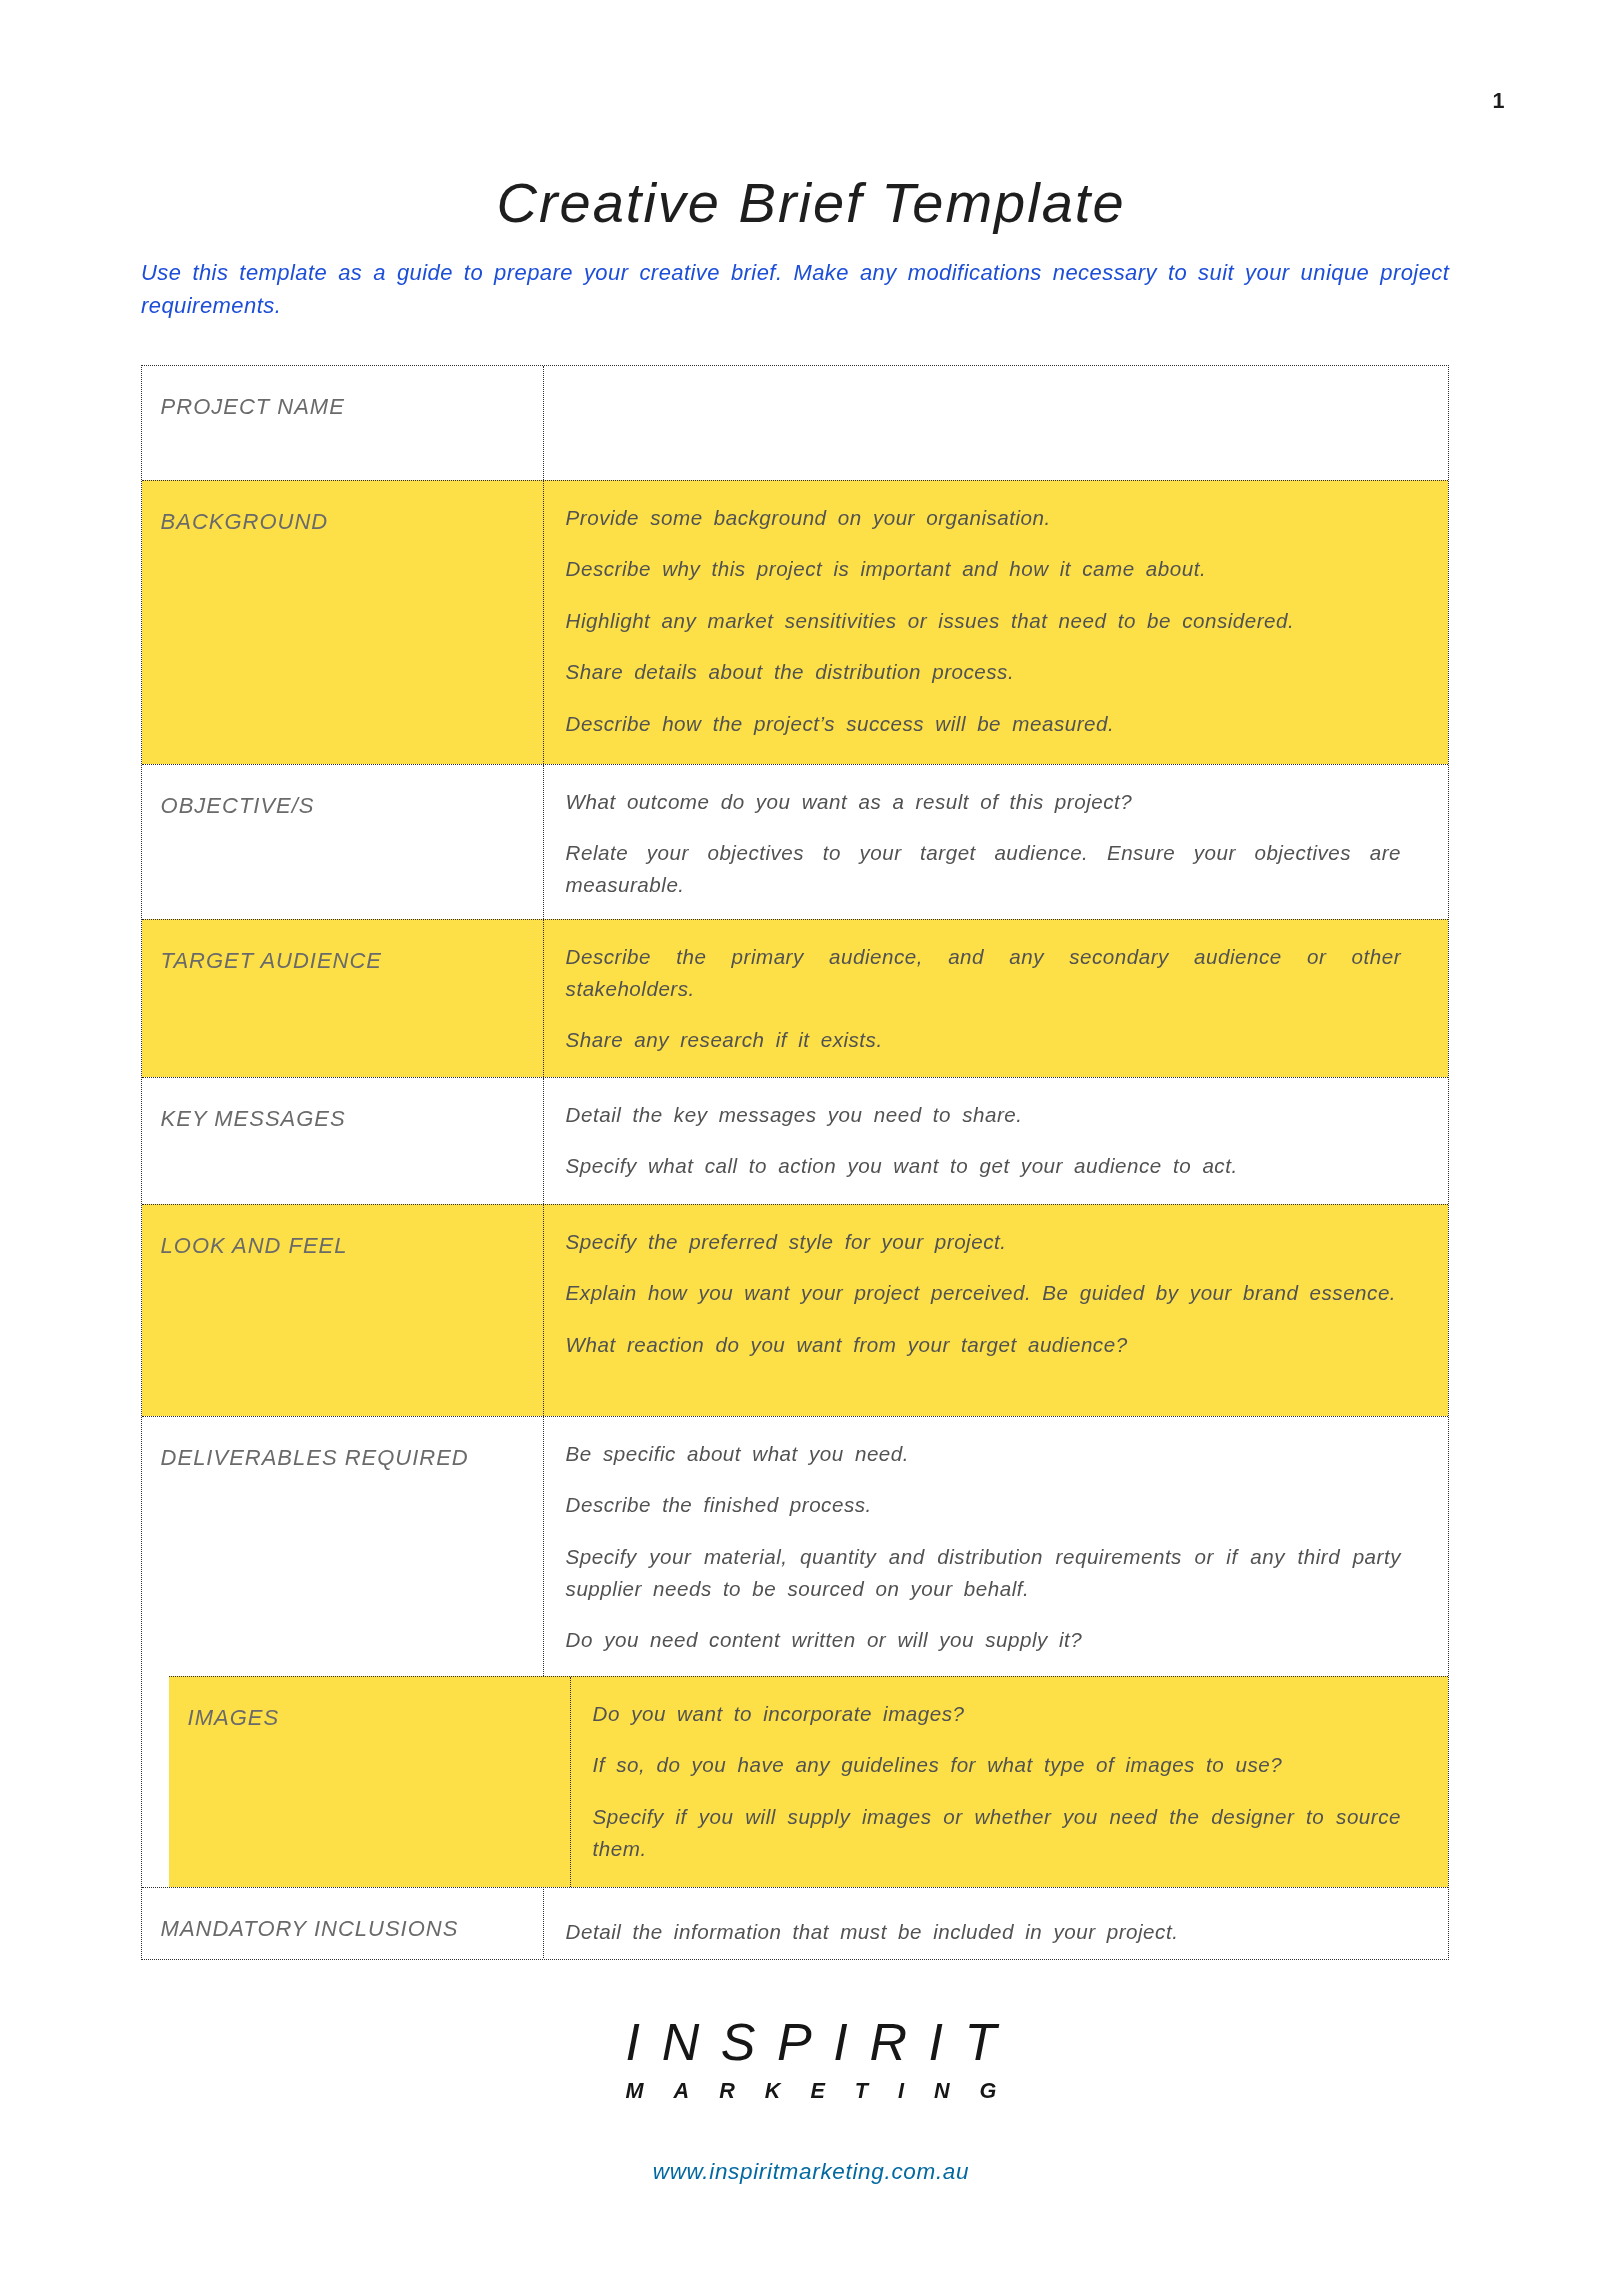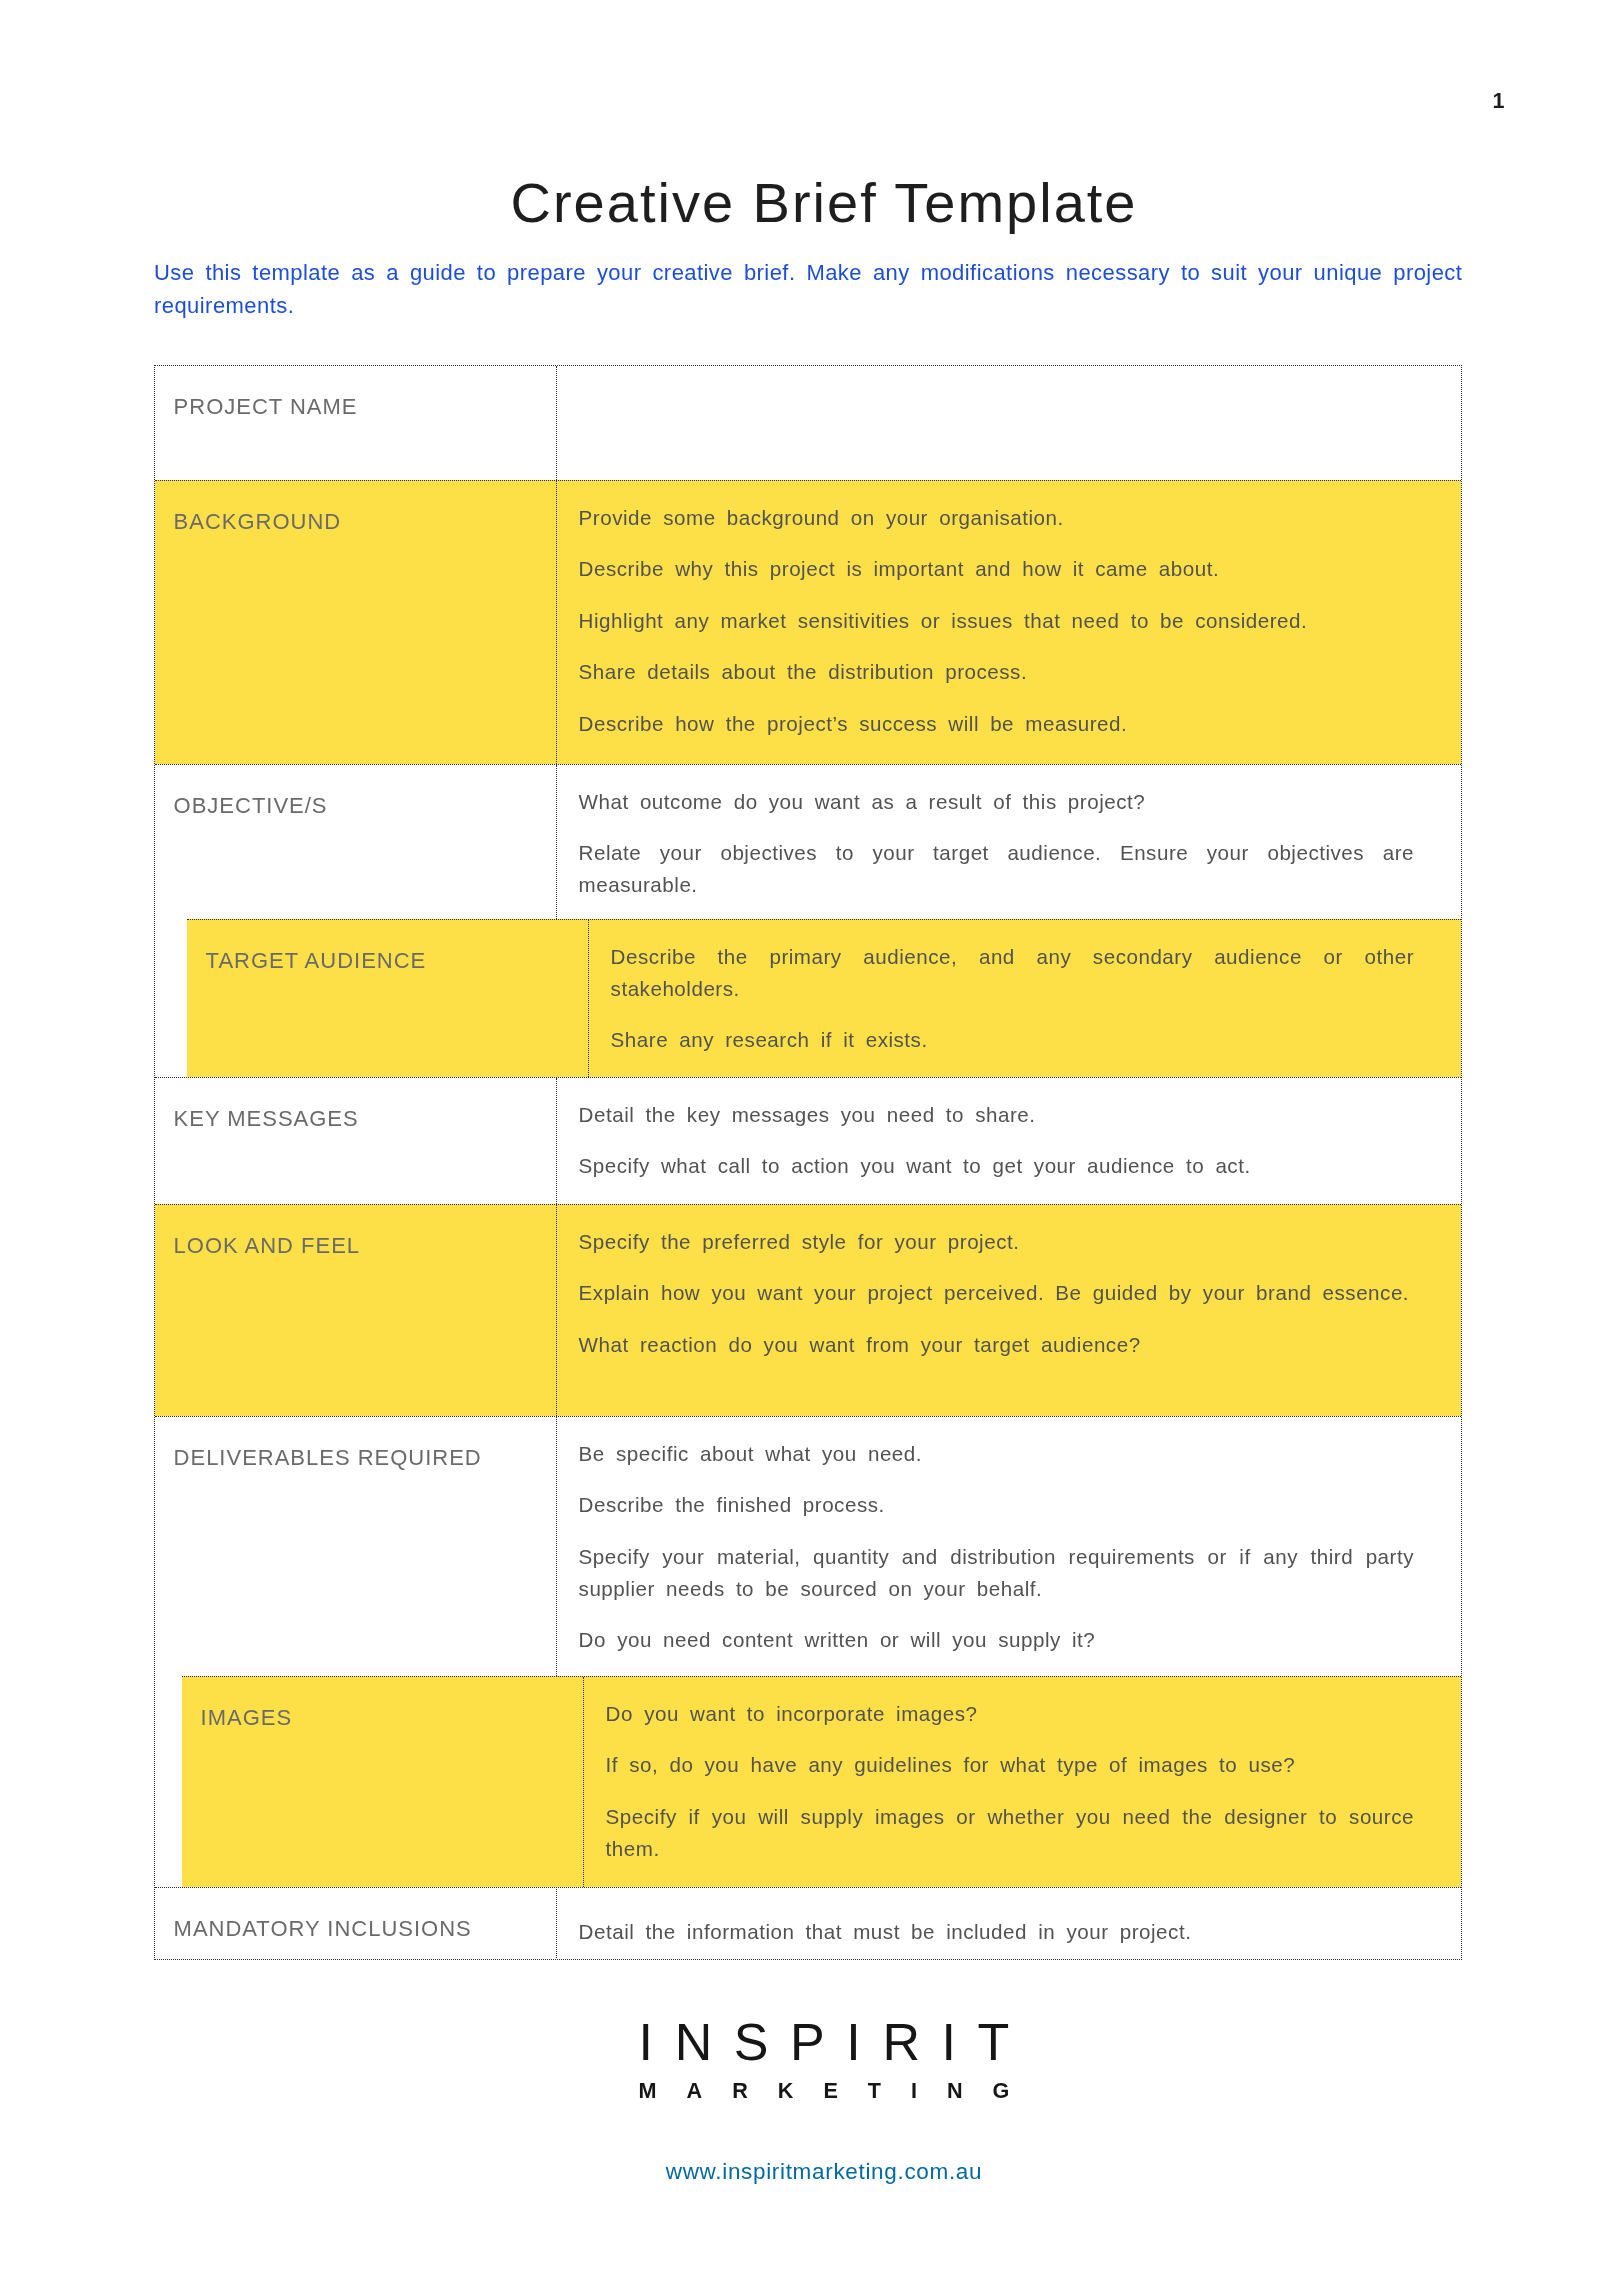--- a/index.html
+++ b/index.html
@@ -11,23 +11,24 @@
   .page {
     position: relative;
     width: 1621px;
     height: 2293px;
     margin: 0 auto;
     background: #ffffff;
     overflow: hidden;
   }
   .content {
     position: absolute;
-    left: 154px;
+    left: 141px;
     width: 1340px; 
     top: 0;
+    font-style: italic;
   }
   .page-number {
     position: absolute;
     top: 88px;
     right: 116px;
     font-size: 21.6px;
     font-weight: bold;
     color: #1c1c1c;
     letter-spacing: 0.5px;
   }
@@ -57,21 +58,21 @@
   }
   .row {
     display: flex;
     align-items: stretch;
   }
   .row + .row { border-top: 1px dotted #2e2e2e; }
   .row.shaded { background: #fde047; }
   .row:nth-child(1) { min-height: 114px; }
   .row:nth-child(2) { min-height: 284px; }
   .row:nth-child(3) { min-height: 155px; }
-  .row:nth-child(4) { min-height: 158px; margin-left: 32px; }
+  .row:nth-child(4) { min-height: 158px; }
   .row:nth-child(5) { min-height: 127px; }
   .row:nth-child(6) { min-height: 212px; }
   .row:nth-child(7) { min-height: 260px; }
   .row:nth-child(8) { min-height: 211px; margin-left: 27px; }
   .row:nth-child(9) { min-height: 72px; align-items: center;  }
   .label-cell {
     flex: 0 0 402px;
     border-right: 1px dotted #2e2e2e;
     padding: 24.5px 13.7px 13.7px 18.6px;
   }

